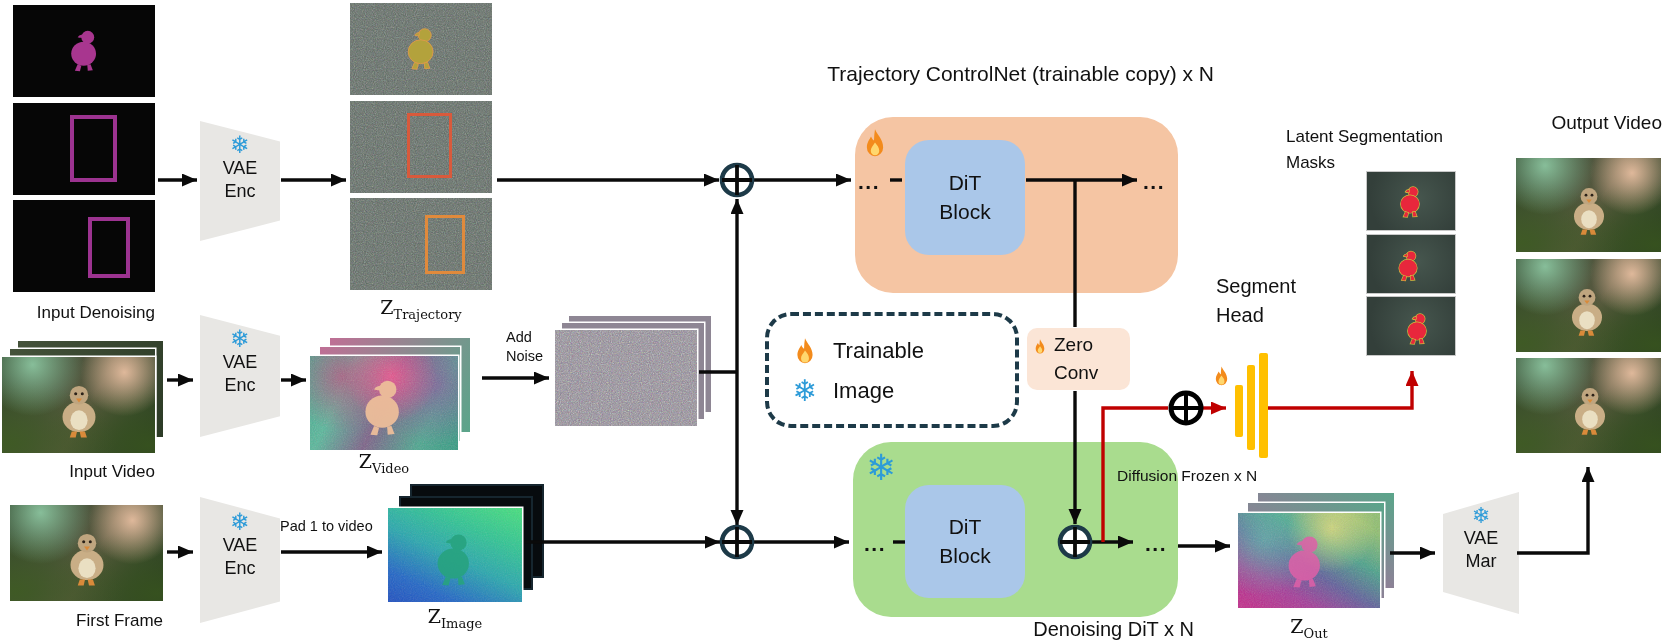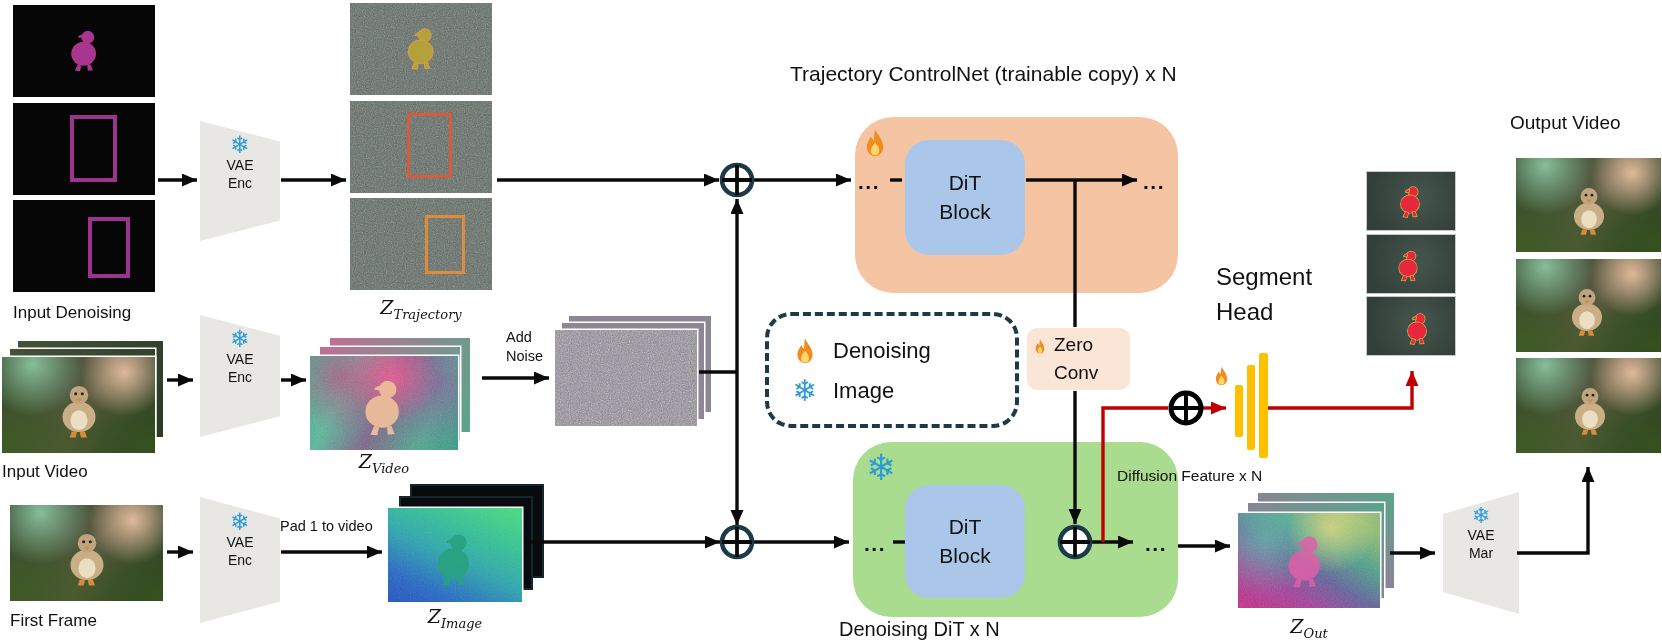--- a/index.html
+++ b/index.html
@@ -1,39 +1,39 @@
 <!DOCTYPE html>
 <html><head>
 <meta charset="utf-8">
 <style>
   html,body{margin:0;padding:0;background:#fff;}
   .canvas{position:relative;width:1662px;height:643px;background:#fff;overflow:hidden;
           font-family:"Liberation Sans",sans-serif;color:#111;}
   .abs{position:absolute;}
   .lab{position:absolute;font-size:17px;color:#111;}
-  .center{text-align:left;}
-  .zlab{position:absolute;font-family:"DejaVu Serif",serif;font-style:italic;font-size:19px;color:#111;text-align:center;}
+  .center{text-align:right;}
+  .zlab{position:absolute;font-family:"DejaVu Serif",serif;font-size:19px;color:#111;text-align:center;}
   .zlab sub{font-size:13px;}
   .dots{position:absolute;font-size:21px;font-weight:700;letter-spacing:1.5px;color:#111;line-height:1;}
   
   .bigbox{position:absolute;border-radius:38px;}
   .ditblock{position:absolute;width:120px;border-radius:24px;background:#AAC7E9;
             display:flex;align-items:center;justify-content:center;text-align:center;
             font-size:21px;line-height:1.35;color:#111;}
   .zeroconv{position:absolute;left:1027px;top:328px;width:103px;height:62px;border-radius:10px;
             background:#FBE5D6;}
   .legend{position:absolute;left:765px;top:312px;width:224px;height:108px;border:4.5px dashed #1D3A48;
           border-radius:26px;background:#fff;display:flex;flex-direction:column;justify-content:center;
           gap:9px;padding-left:22px;}
   .legrow{display:flex;align-items:center;gap:14px;font-size:22px;color:#111;}
   
   .vae{position:absolute;background:#E8E7E4;display:flex;flex-direction:column;align-items:center;}
   .enc{clip-path:polygon(0 0,100% 17%,100% 83%,0 100%);}
   .dec{clip-path:polygon(0 18%,100% 0,100% 100%,0 82%);}
-  .vae .vlabel{font-size:14px;line-height:1.25;text-align:center;width:46px;color:#111;}
+  .vae .vlabel{font-size:18px;line-height:1.25;text-align:center;width:46px;color:#111;}
   .snow{font-family:"DejaVu Sans",sans-serif;color:#2D9BD8;line-height:1;}
   
   .img{position:absolute;overflow:hidden;}
   .whitefringe{box-shadow:0 0 0 1.5px #fff;}
   .blackframe{background:#060606;}
   .traj-rect{position:absolute;border:4px solid #9C3390;}
   .ztraj{background:#5B675F;}
   .ztraj .traj-rect{border-width:3px;}
   .nz{position:absolute;left:0;top:0;width:100%;height:100%;}
   .photo{background:
@@ -200,21 +200,21 @@
   <div class="img noiseimg whitefringe" style="left:555px;top:330px;width:142px;height:96px;">
     <svg class="nz">
         <rect width="100%" height="100%" filter="url(#noiseF)" opacity="0.9"></rect>
       </svg>
   </div>
 
   <div class="bigbox" style="left:855px;top:117px;width:323px;height:176px;background:#F5C5A3;"></div>
   <div class="bigbox" style="left:853px;top:442px;width:325px;height:175px;background:#A9DC8E;"></div>
 
   <div class="lab center" style="left:790px;top:62px;width:424px;font-size:21px;">Trajectory ControlNet (trainable copy) x N</div>
-  <div class="lab center ztop" style="left:839px;top:618px;width:325px;font-size:20px;">Denoising DiT x N</div>
+  <div class="lab center ztop" style="left:869px;top:618px;width:325px;font-size:20px;">Denoising DiT x N</div>
 
   <svg class="connectors" width="1662" height="643" viewBox="0 0 1662 643">
     <defs>
       <marker id="ab" markerUnits="userSpaceOnUse" markerWidth="16" markerHeight="14" refX="15" refY="6.5" orient="auto">
         <path d="M0 0 L15 6.5 L0 13 Z" fill="#0A0A0A"></path>
       </marker>
       <marker id="ar" markerUnits="userSpaceOnUse" markerWidth="16" markerHeight="14" refX="15" refY="6.5" orient="auto">
         <path d="M0 0 L15 6.5 L0 13 Z" fill="#C00000"></path>
       </marker>
     </defs>
@@ -281,44 +281,45 @@
   <svg class="fire ztop" style="left:1032px;top:337px;" width="16" height="19" viewBox="0 0 24 22">
       <use href="#flameG"></use>
     </svg>
   <div class="lab ztop" style="left:1054px;top:331px;width:58px;font-size:19px;line-height:1.45;">Zero Conv</div>
 
   <div class="legend ztop">
     <div class="legrow">
       <svg width="28" height="32" viewBox="0 0 24 22">
           <use href="#flameG"></use>
         </svg>
-      <span>Denoising</span>
+      <span>Trainable</span>
     </div>
     <div class="legrow">
       <span class="snow" style="font-size:30px;width:28px;text-align:center;">❄</span>
       <span>Image</span>
     </div>
   </div>
 
   <span class="snow abs ztop" style="left:866px;top:450px;font-size:36px;">❄</span>
   <div class="dots ztop" style="left:864px;top:533px;">...</div>
   <div class="ditblock ztop" style="left:905px;top:485px;height:113px;">
     <div style="width:84px;">DiT Block</div>
   </div>
   <div class="dots ztop" style="left:1145px;top:533px;">...</div>
-  <div class="lab ztop" style="left:1117px;top:467px;font-size:15.5px;">Diffusion Feature x N</div>
-
-  <div class="lab" style="left:1216px;top:260px;width:100px;font-size:24px;line-height:1.45;">Segment Head</div>
+  <div class="lab ztop" style="left:1117px;top:467px;font-size:15.5px;">Diffusion Frozen x N</div>
+
+  <div class="lab" style="left:1216px;top:272px;width:100px;font-size:20px;line-height:1.45;">Segment Head</div>
   <svg class="fire ztop" style="left:1211px;top:364px;" width="21" height="24" viewBox="0 0 24 22">
       <use href="#flameG"></use>
     </svg>
   <div class="bar" style="left:1235px;top:385px;width:8px;height:52px;"></div>
   <div class="bar" style="left:1247px;top:365px;width:8px;height:85px;"></div>
   <div class="bar" style="left:1259px;top:353px;width:9px;height:105px;"></div>
 
+  <div class="lab" style="left:1286px;top:124px;width:205px;font-size:17px;line-height:1.5;">Latent Segmentation Masks</div>
   <div class="img mask" style="left:1367px;top:172px;width:88px;height:58px;">
     <svg class="abs" style="left:50%;top:52%;transform:translate(-50%,-50%);" width="34" height="44" viewBox="0 0 100 100">
         <use href="#duckSil" fill="#E8273C" stroke="#CDBF3E" stroke-width="4" paint-order="stroke"></use>
       </svg>
   </div>
   <div class="img mask" style="left:1367px;top:235px;width:88px;height:58px;">
     <svg class="abs" style="left:48%;top:54%;transform:translate(-50%,-50%);" width="33" height="43" viewBox="0 0 100 100">
         <use href="#duckSil" fill="#E8273C" stroke="#CDBF3E" stroke-width="4" paint-order="stroke"></use>
       </svg>
   </div>

